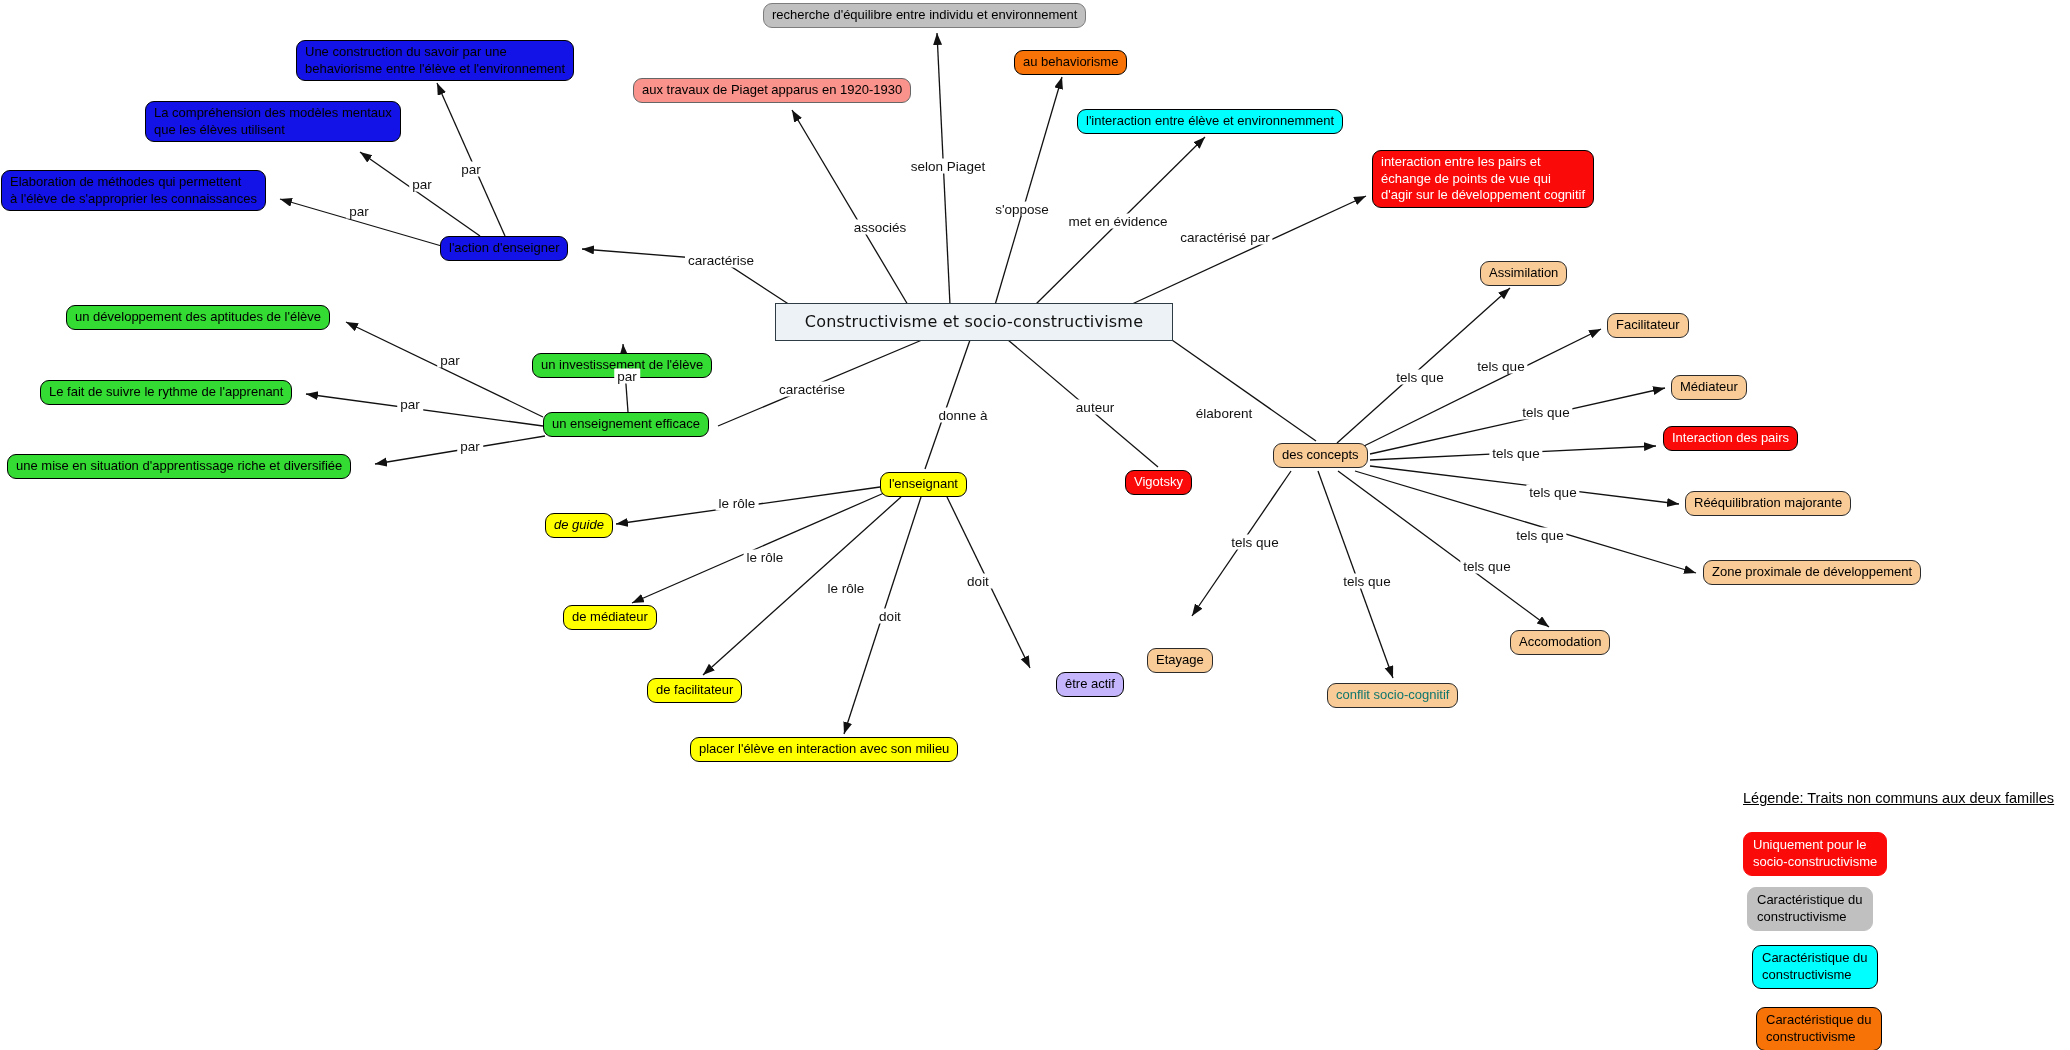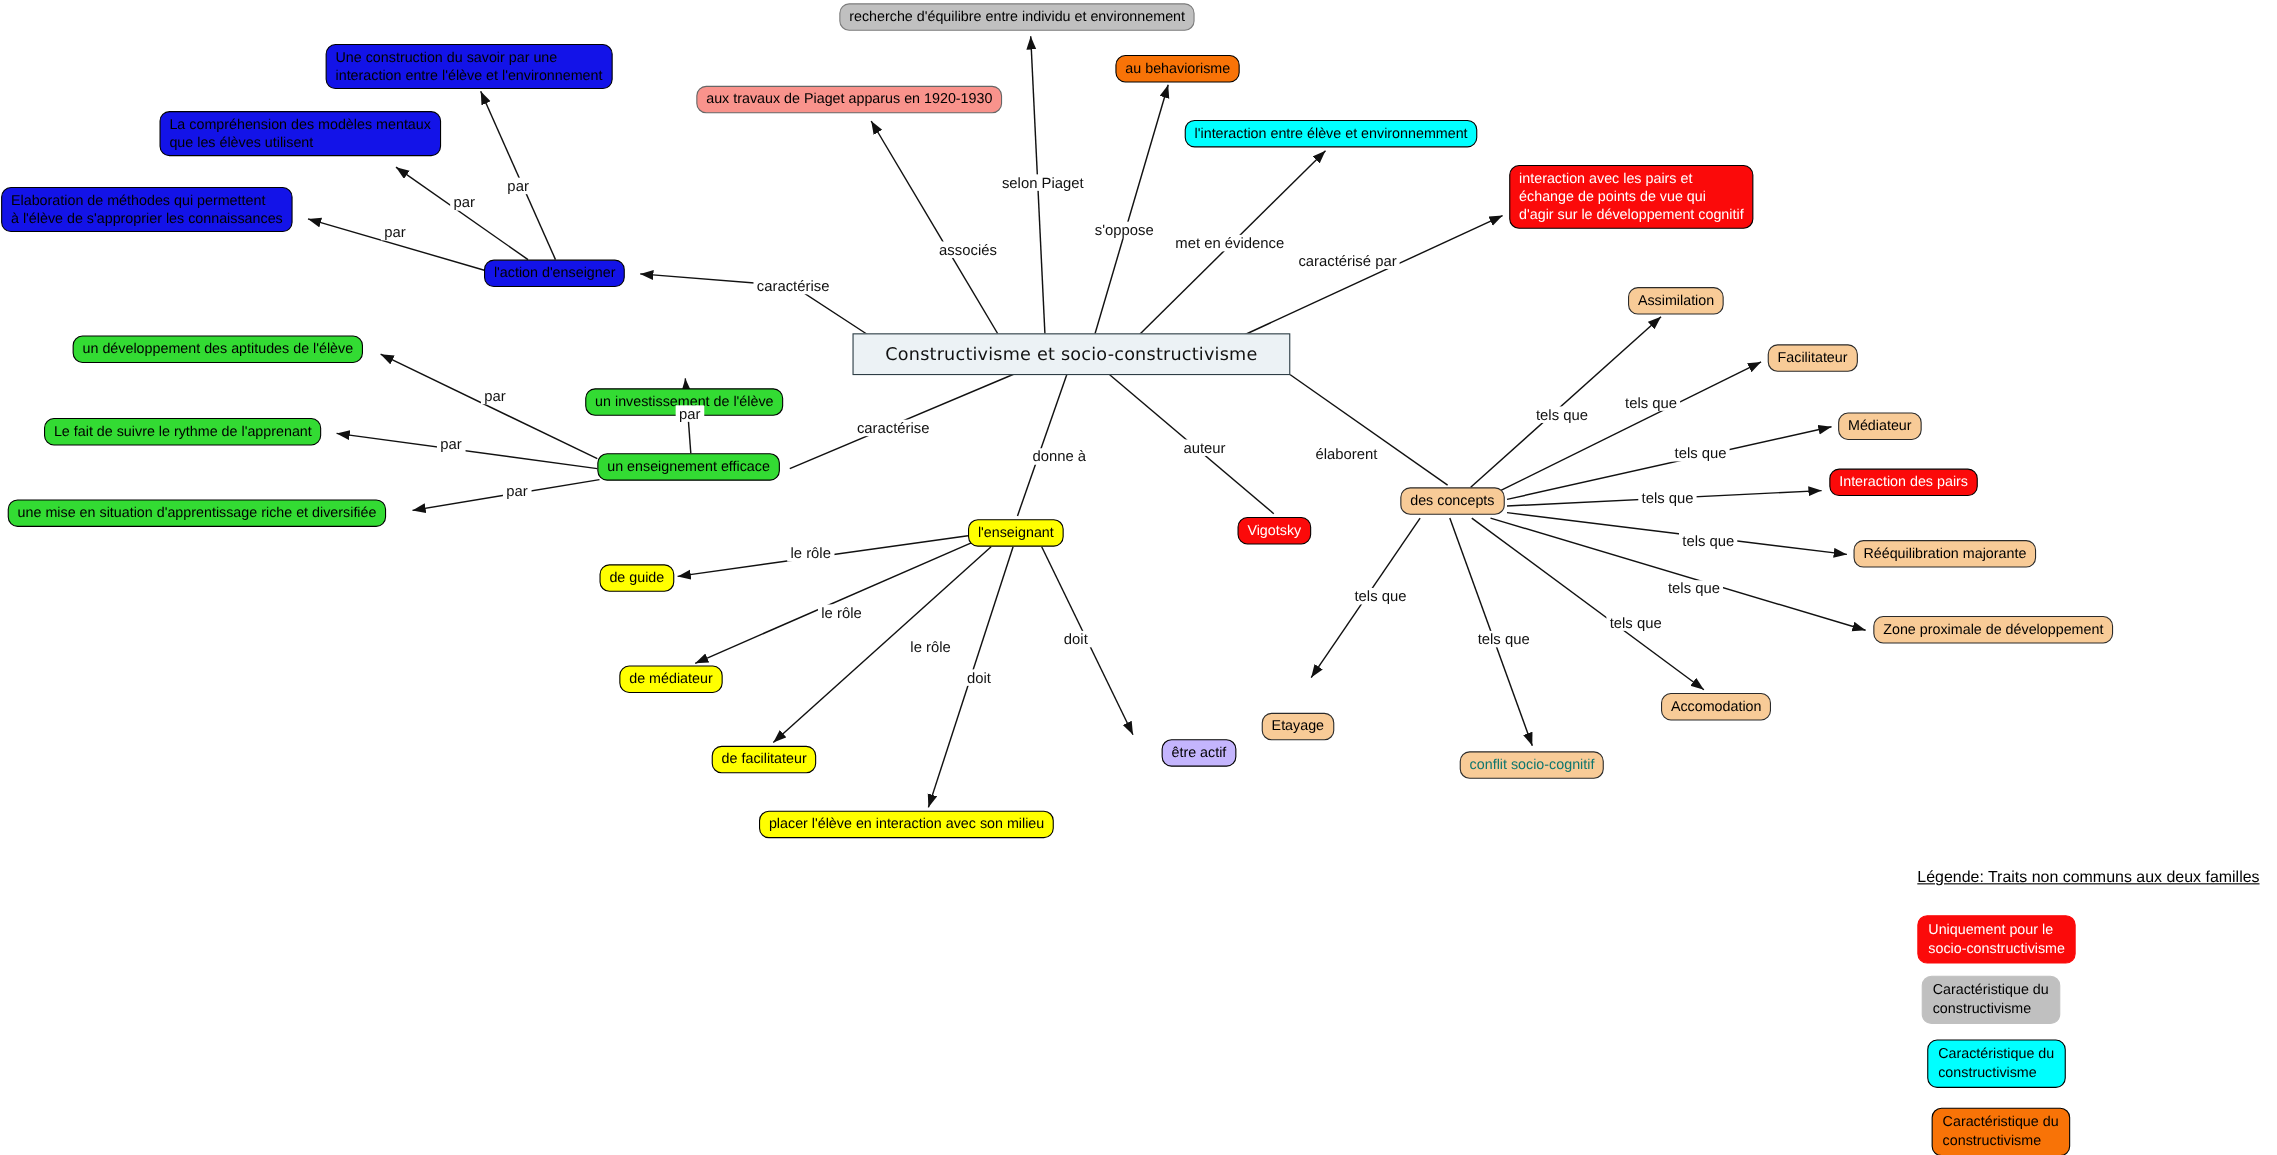--- a/index.html
+++ b/index.html
@@ -106,37 +106,37 @@
         <path d="M1291,471 L1192,616" fill="none" stroke="#111111" stroke-width="1.3" marker-end="url(#arrowhead)"></path>
       </g>
   </svg>
 
   <div id="nodes-layer">
       <div class="node center-node" style="left: 775px; top: 303px; width: 398px; background: rgb(236, 242, 245); color: rgb(17, 17, 17); border-color: rgb(46, 61, 69);">Constructivisme et socio-constructivisme</div>
       <div class="node" style="left: 763px; top: 3px; background: rgb(192, 192, 192); color: rgb(0, 0, 0); border-color: rgb(125, 125, 125);">recherche d'équilibre entre individu et environnement</div>
       <div class="node" style="left: 633px; top: 78px; background: rgb(249, 147, 140); color: rgb(0, 0, 0); border-color: rgb(102, 102, 102);">aux travaux de Piaget apparus en 1920-1930</div>
       <div class="node" style="left: 1014px; top: 50px; background: rgb(248, 115, 7); color: rgb(0, 0, 0); border-color: rgb(0, 0, 0);">au behaviorisme</div>
       <div class="node" style="left: 1077px; top: 109px; background: rgb(0, 255, 255); color: rgb(0, 0, 0); border-color: rgb(0, 0, 0);">l'interaction entre élève et environnemment</div>
-      <div class="node left" style="left: 1372px; top: 150px; background: rgb(251, 10, 10); color: rgb(255, 255, 255); border-color: rgb(0, 0, 0);">interaction avec les pairs et
+      <div class="node left" style="left: 1372px; top: 150px; background: rgb(251, 10, 10); color: rgb(255, 255, 255); border-color: rgb(0, 0, 0);">interaction entre les pairs et
 échange de points de vue qui
 d'agir sur le développement cognitif</div>
       <div class="node left" style="left: 296px; top: 40px; background: rgb(19, 19, 232); color: rgb(0, 0, 0); border-color: rgb(0, 0, 0);">Une construction du savoir par une
-interaction entre l'élève et l'environnement</div>
+behaviorisme entre l'élève et l'environnement</div>
       <div class="node left" style="left: 145px; top: 101px; background: rgb(19, 19, 232); color: rgb(0, 0, 0); border-color: rgb(0, 0, 0);">La compréhension des modèles mentaux
 que les élèves utilisent</div>
       <div class="node left" style="left: 1px; top: 170px; background: rgb(19, 19, 232); color: rgb(0, 0, 0); border-color: rgb(0, 0, 0);">Elaboration de méthodes qui permettent
 à l'élève de s'approprier les connaissances</div>
       <div class="node" style="left: 440px; top: 236px; background: rgb(19, 19, 232); color: rgb(0, 0, 0); border-color: rgb(0, 0, 0);">l'action d'enseigner</div>
       <div class="node" style="left: 66px; top: 305px; background: rgb(51, 219, 51); color: rgb(0, 0, 0); border-color: rgb(0, 0, 0);">un développement des aptitudes de l'élève</div>
       <div class="node" style="left: 532px; top: 314px; background: rgb(51, 219, 51); color: rgb(0, 0, 0); border-color: rgb(0, 0, 0); margin-top: 39px;">un investissement de l'élève</div>
       <div class="node" style="left: 40px; top: 380px; background: rgb(51, 219, 51); color: rgb(0, 0, 0); border-color: rgb(0, 0, 0);">Le fait de suivre le rythme de l'apprenant</div>
       <div class="node" style="left: 7px; top: 454px; background: rgb(51, 219, 51); color: rgb(0, 0, 0); border-color: rgb(0, 0, 0);">une mise en situation d'apprentissage riche et diversifiée</div>
       <div class="node" style="left: 543px; top: 412px; background: rgb(51, 219, 51); color: rgb(0, 0, 0); border-color: rgb(0, 0, 0);">un enseignement efficace</div>
       <div class="node" style="left: 880px; top: 472px; background: rgb(255, 255, 0); color: rgb(0, 0, 0); border-color: rgb(0, 0, 0);">l'enseignant</div>
-      <div class="node" style="left: 545px; top: 513px; background: rgb(255, 255, 0); color: rgb(0, 0, 0); border-color: rgb(0, 0, 0);">de guide</div>
+      <div class="node" style="left: 545px; top: 513px; background: rgb(255, 255, 0); color: rgb(0, 0, 0); border-color: rgb(0, 0, 0); font-style: italic;">de guide</div>
       <div class="node" style="left: 563px; top: 605px; background: rgb(255, 255, 0); color: rgb(0, 0, 0); border-color: rgb(0, 0, 0);">de médiateur</div>
       <div class="node" style="left: 647px; top: 678px; background: rgb(255, 255, 0); color: rgb(0, 0, 0); border-color: rgb(0, 0, 0);">de facilitateur</div>
       <div class="node" style="left: 690px; top: 737px; background: rgb(255, 255, 0); color: rgb(0, 0, 0); border-color: rgb(0, 0, 0);">placer l'élève en interaction avec son milieu</div>
       <div class="node" style="left: 1056px; top: 672px; background: #c4b5fd; color: rgb(0, 0, 0); border-color: rgb(0, 0, 0);">être actif</div>
       <div class="node" style="left: 1125px; top: 470px; background: rgb(251, 10, 10); color: rgb(255, 255, 255); border-color: rgb(0, 0, 0);">Vigotsky</div>
       <div class="node" style="left: 1273px; top: 443px; background: rgb(248, 203, 151); color: rgb(0, 0, 0); border-color: rgb(43, 43, 43);">des concepts</div>
       <div class="node" style="left: 1480px; top: 261px; background: rgb(248, 203, 151); color: rgb(0, 0, 0); border-color: rgb(43, 43, 43);">Assimilation</div>
       <div class="node" style="left: 1607px; top: 313px; background: rgb(248, 203, 151); color: rgb(0, 0, 0); border-color: rgb(43, 43, 43);">Facilitateur</div>
       <div class="node" style="left: 1671px; top: 375px; background: rgb(248, 203, 151); color: rgb(0, 0, 0); border-color: rgb(43, 43, 43);">Médiateur</div>
       <div class="node" style="left: 1663px; top: 426px; background: rgb(251, 10, 10); color: rgb(255, 255, 255); border-color: rgb(0, 0, 0);">Interaction des pairs</div>

